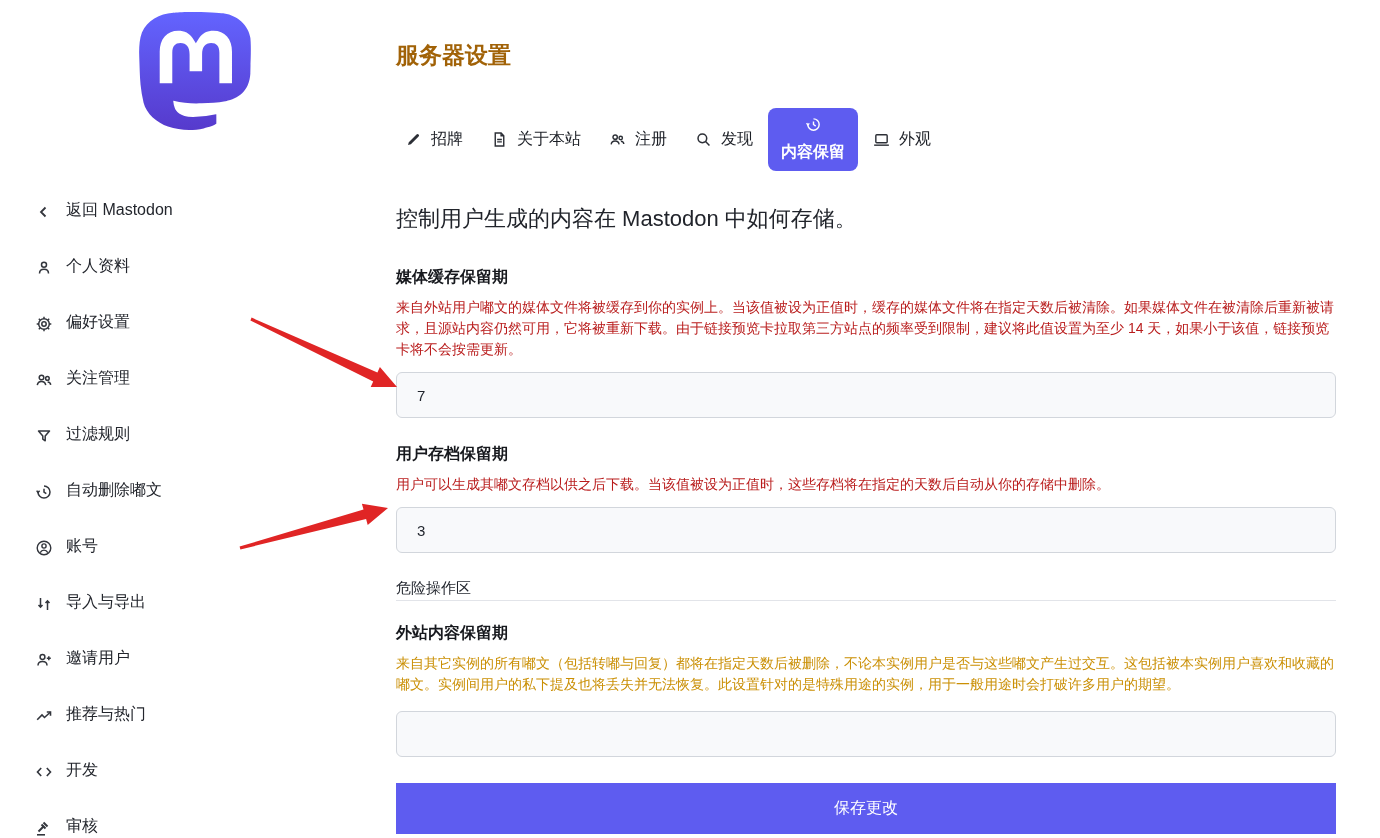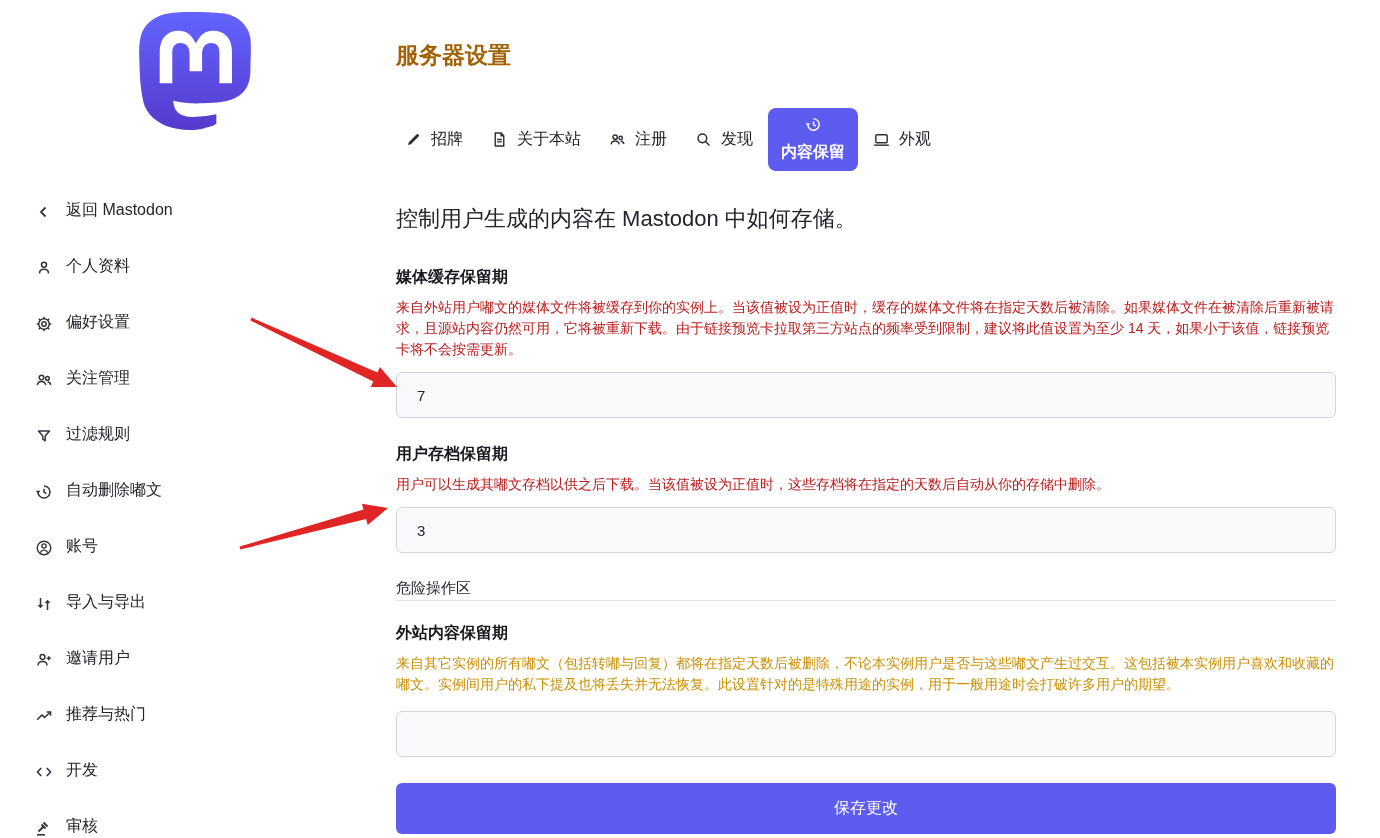--- a/index.html
+++ b/index.html
@@ -29,21 +29,21 @@
   .intro { font-size:22px; color:#21242b; margin:8px 0 33px; }
   h3.sec { font-size:16px; font-weight:700; color:#16181d; margin-bottom:9px; }
   p.hint { font-size:14px; line-height:21px; color:#b91c1c; margin-bottom:12px; }
   p.hint.warn { color:var(--warning); margin-bottom:16px; }
   input.field { display:block; width:100%; height:46px; background:#f8f9fb;
     border:1px solid #d2d6dc; border-radius:6px; padding:0 20px; font-size:15px;
     color:#1f232b; margin-bottom:26px; font-family:inherit; outline:none; }
   .danger-label { font-size:15px; color:#1f232b; padding-bottom:2px;
     border-bottom:1px solid #e2e4e9; margin-bottom:22px; }
   button.save { display:block; width:100%; height:51px; background:var(--accent);
-    border:none; border-radius:6px; color:#ffffff; font-size:16px; cursor:pointer;
+    border:none; border-radius:0; color:#ffffff; font-size:16px; cursor:pointer;
     font-family:inherit; margin-top:26px; }
 
   
   .arrows { position:absolute; left:0; top:0; width:1380px; height:838px; pointer-events:none; }
 
   svg.ic { display:block; }
 </style>
 </head>
 <body>
 

